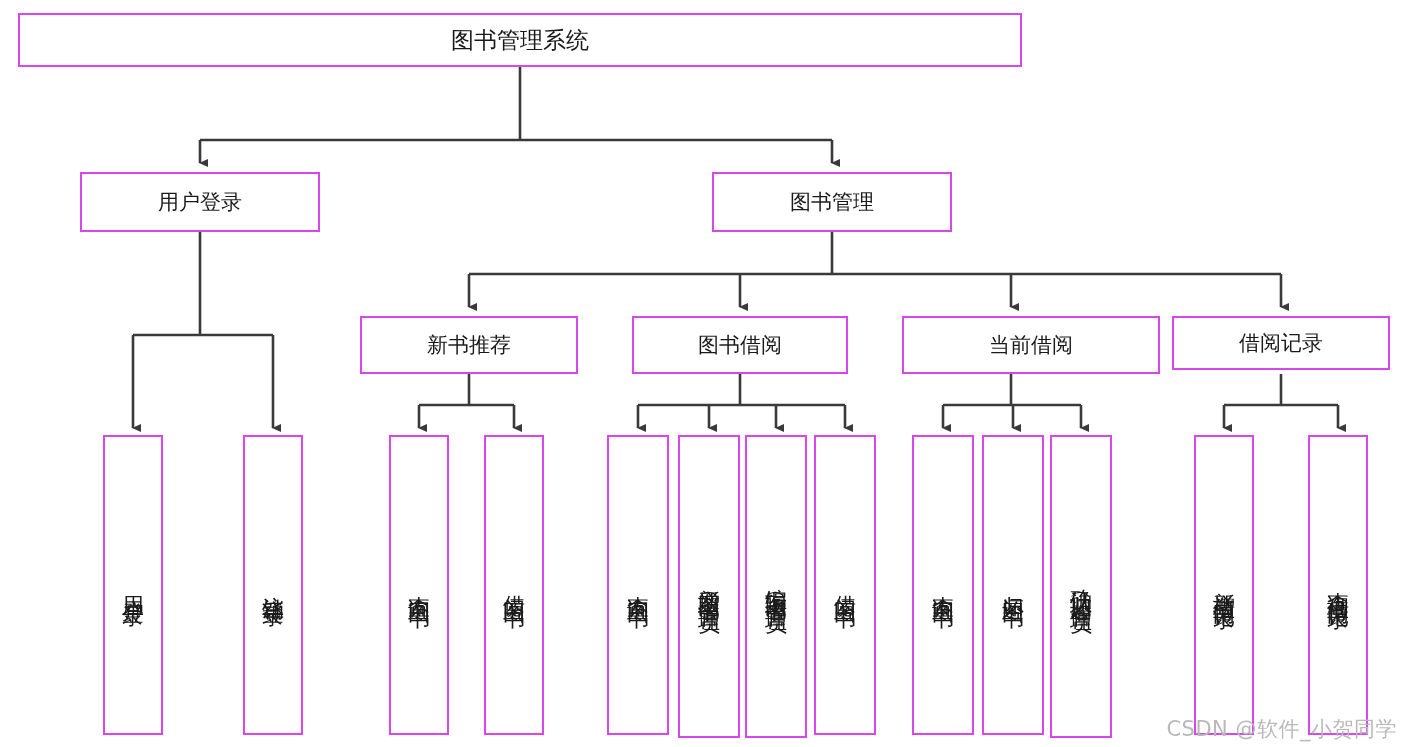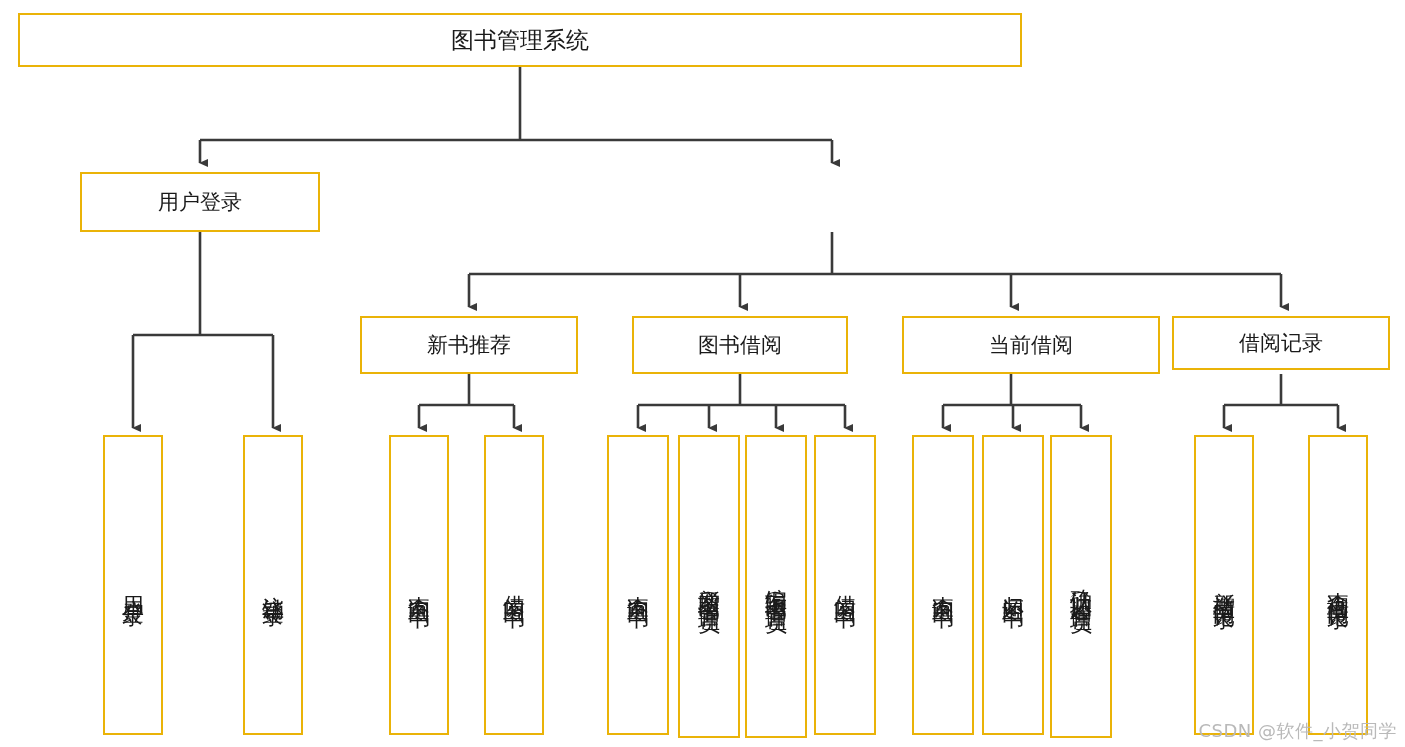--- a/index.html
+++ b/index.html
@@ -22,21 +22,21 @@
     position: absolute;
     left: 0;
     top: 0;
     width: 1405px;
     height: 747px;
     pointer-events: none;
   }
   .node {
     position: absolute;
     box-sizing: border-box;
-    border: 2px solid #eab308;
+    border: 2px solid #d946ef;
     background: #ffffff;
     display: flex;
     align-items: center;
     justify-content: center;
     color: #1a1a1a;
   }
   .node-label {
     display: block;
     text-align: center;
     line-height: 1.15;
@@ -59,21 +59,21 @@
     white-space: nowrap;
   }
   #root-node .node-label  { font-size: 23px; }
   .lvl2 .node-label       { font-size: 21px; }
   .lvl3 .node-label       { font-size: 21px; }
   .leaf .node-label       { font-size: 22px; }
   #watermark {
     position: absolute;
     right: 8px;
     bottom: 4px;
-    font-size: 18px;
+    font-size: 21px;
     color: #b9b9b9;
     white-space: nowrap;
     letter-spacing: 0.5px;
   }
 </style>
 </head>
 <body>
 
 <div id="diagram-root">
 
@@ -127,20 +127,23 @@
     </g>
   </svg>
 
   <div class="node horiz" id="root-node" style="left:18px; top:13px; width:1004px; height:54px;">
     <span class="node-label">图书管理系统</span>
   </div>
 
   <div class="node horiz lvl2" style="left:80px; top:172px; width:240px; height:60px;">
     <span class="node-label">用户登录</span>
   </div>
+  <div class="node horiz lvl2" style="left:712px; top:172px; width:240px; height:60px;">
+    <span class="node-label">图书管理</span>
+  </div>
 
   <div class="node horiz lvl3" style="left:360px; top:316px; width:218px; height:58px;">
     <span class="node-label">新书推荐</span>
   </div>
   <div class="node horiz lvl3" style="left:632px; top:316px; width:216px; height:58px;">
     <span class="node-label">图书借阅</span>
   </div>
   <div class="node horiz lvl3" style="left:902px; top:316px; width:258px; height:58px;">
     <span class="node-label">当前借阅</span>
   </div>

